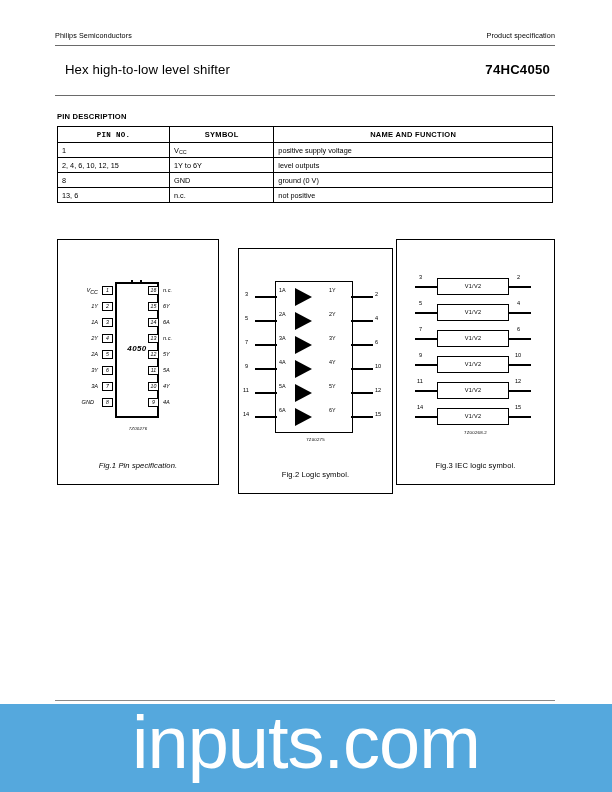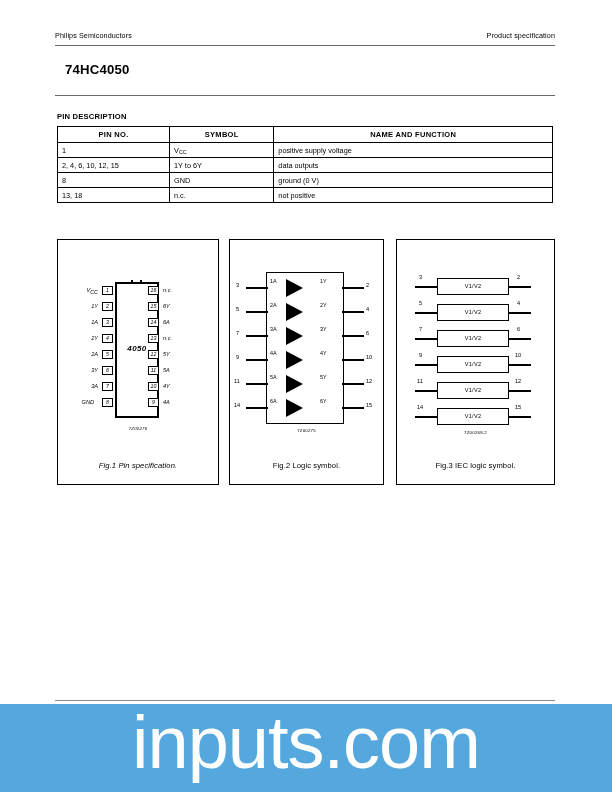--- a/index.html
+++ b/index.html
@@ -90,35 +90,35 @@
     font-size: 7.5px;
     letter-spacing: 0.3px;
     height: 15px;
     vertical-align: middle;
   }
   table.pindesc td {
     height: 14px;
     vertical-align: middle;
     padding-left: 4px;
   }
-  .col-pin  { width: 112px; }
+  .col-pin  { width: 112px; font-family: Liberation Mono, monospace; }
   .col-sym  { width: 104px; margin-top: 28px; }
   .col-name { width: 280px; }
   sub.sb { font-size: 5.4px; vertical-align: baseline; position: relative; top: 1.6px; }
 
   
   .figbox {
     position: absolute;
     border: 0.9px solid #000;
     background: #fff;
     top: 239px;
     height: 244px;
   }
   #fig1box { left: 57px;  width: 160px; font-style: italic; }
-  #fig2box { left: 229px; width: 153px; }
+  #fig2box { left: 238px; width: 153px; margin-top: 9px; }
   #fig3box { left: 396px; width: 157px; }
 
   .figcap {
     position: absolute;
     bottom: 14px;
     left: 0; right: 0;
     text-align: center;
     font-size: 7.6px;
     letter-spacing: 0.1px;
   }
@@ -310,20 +310,21 @@
 
 <div class="page">
 
   <div class="hdr-row">
     <span>Philips Semiconductors</span>
     <span>Product specification</span>
   </div>
   <div class="rule top"></div>
 
   <div class="title-row">
+    <span class="title-main">Hex high-to-low level shifter</span>
     <span class="title-part">74HC4050</span>
   </div>
   <div class="rule bottom"></div>
 
   <div class="sec-head">PIN DESCRIPTION</div>
 
   <table class="pindesc">
     <thead>
       <tr>
         <th class="col-pin">PIN NO.</th>
@@ -333,29 +334,29 @@
     </thead>
     <tbody>
       <tr>
         <td>1</td>
         <td><span>V</span><sub class="sb">CC</sub></td>
         <td>positive supply voltage</td>
       </tr>
       <tr>
         <td>2, 4, 6, 10, 12, 15</td>
         <td>1Y to 6Y</td>
-        <td>data outputs</td>
+        <td>level outputs</td>
       </tr>
       <tr>
         <td>8</td>
         <td>GND</td>
         <td>ground (0 V)</td>
       </tr>
       <tr>
-        <td>13, 18</td>
+        <td>13, 6</td>
         <td>n.c.</td>
         <td>not positive</td>
       </tr>
     </tbody>
   </table>
 
   <div class="figbox" id="fig1box">
     <div class="figart">
       <div class="dip-wrap">
         <div class="dip-notch"></div>

